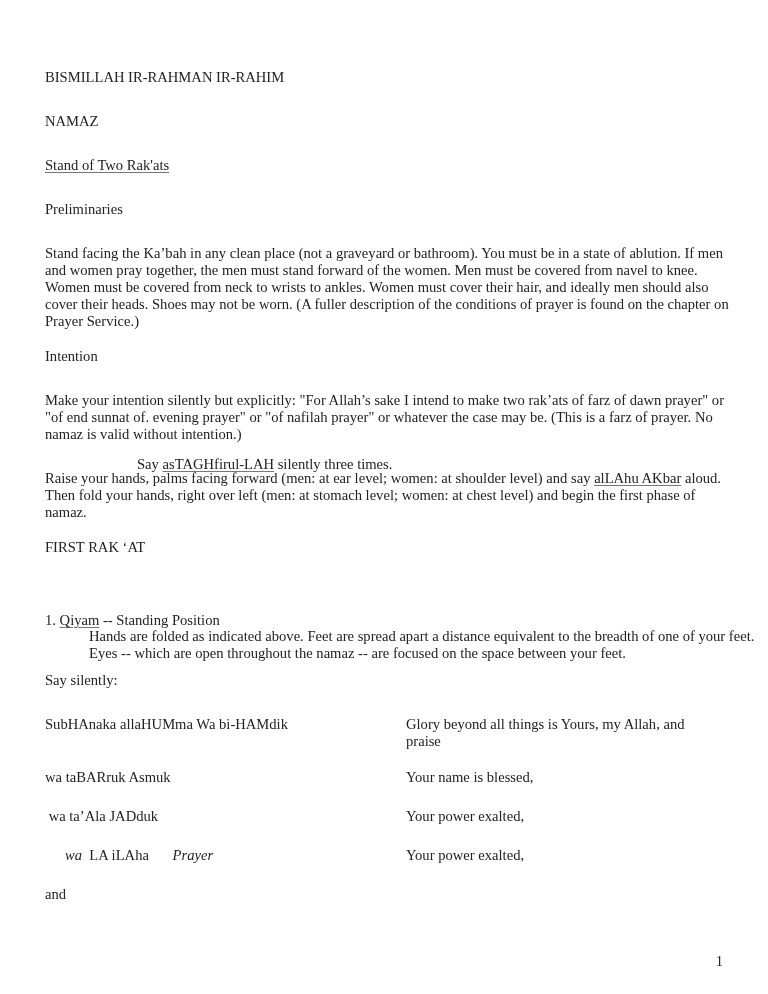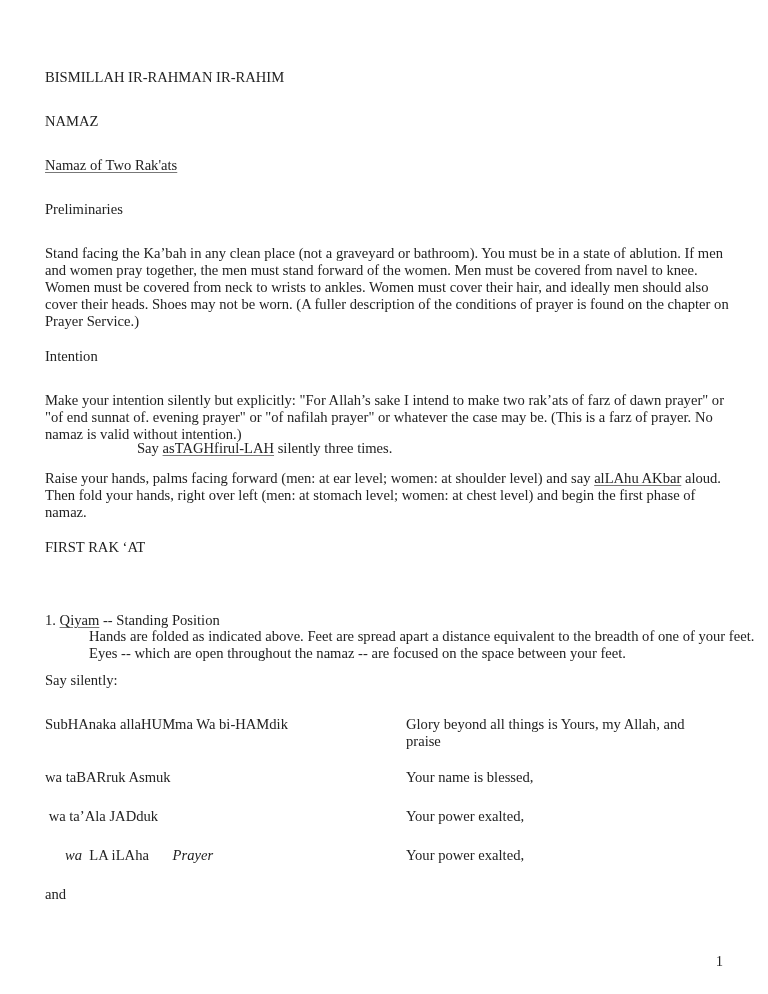--- a/index.html
+++ b/index.html
@@ -39,31 +39,31 @@
   </style>
 </head>
 <body>
 
 <div class="page">
 
   <div class="abs" style="top:69px;">BISMILLAH IR-RAHMAN IR-RAHIM</div>
 
   <div class="abs" style="top:113px;">NAMAZ</div>
 
-  <div class="abs u" style="top:157px;">Namaz of Two Rak'ats</div>
+  <div class="abs u" style="top:157px;">Stand of Two Rak'ats</div>
 
   <div class="abs" style="top:201px;">Preliminaries</div>
 
   <div class="para" style="top:245px;">Stand facing the Ka’bah in any clean place (not a graveyard or bathroom).  You must be in a state of ablution.  If men and women pray together, the men must stand forward of the women.  Men must be covered from navel to knee.  Women must be covered from neck to wrists to ankles.  Women must cover their hair, and ideally men should also cover their heads. Shoes may not be worn. (A fuller description of the conditions of prayer is found on the chapter on Prayer Service.)</div>
 
   <div class="abs" style="top:348px;">Intention</div>
 
   <div class="para" style="top:392px;">Make your intention silently but explicitly: "For Allah’s sake I intend to make two rak’ats of farz of dawn prayer" or "of end sunnat of. evening prayer" or "of nafilah prayer" or whatever the case may be.  (This is a farz of prayer.  No namaz is valid without intention.)</div>
 
-  <div class="abs" style="top:440px; left:92px;">
+  <div class="abs" style="top:456px; left:92px;">
     <span>Say </span><span class="u">asTAGHfirul-LAH</span><span> silently three times.</span>
   </div>
 
   <div class="para" style="top:470px;">
     <span>Raise your hands, palms facing forward (men: at ear level; women: at shoulder level) and say </span><span class="u">alLAhu AKbar</span><span> aloud.  Then fold your hands, right over left (men: at stomach level; women: at chest level) and begin the first phase of namaz.</span>
   </div>
 
   <div class="abs" style="top:539px;">FIRST RAK ‘AT</div>
 
   <div class="abs" style="top:612px;">

